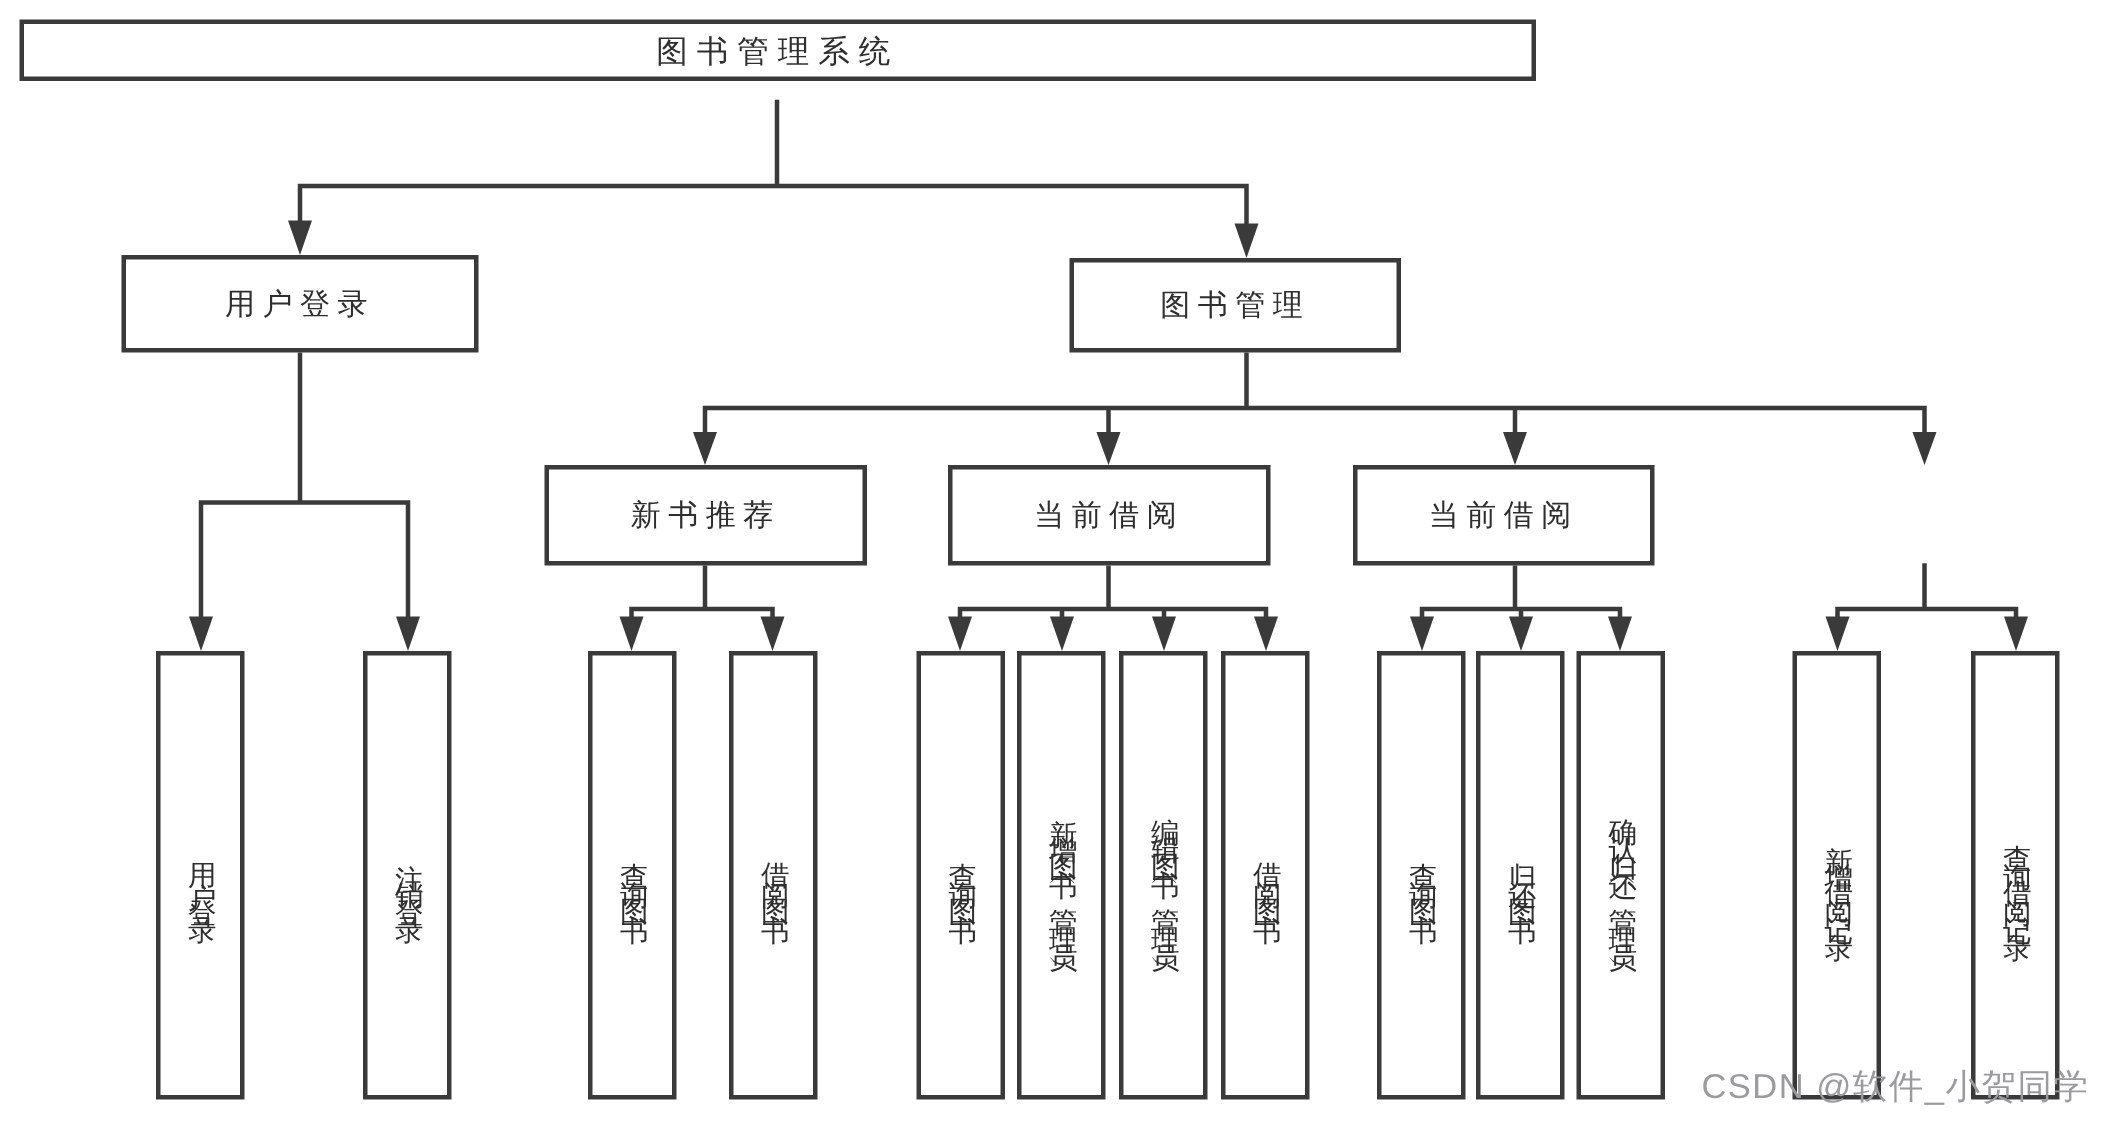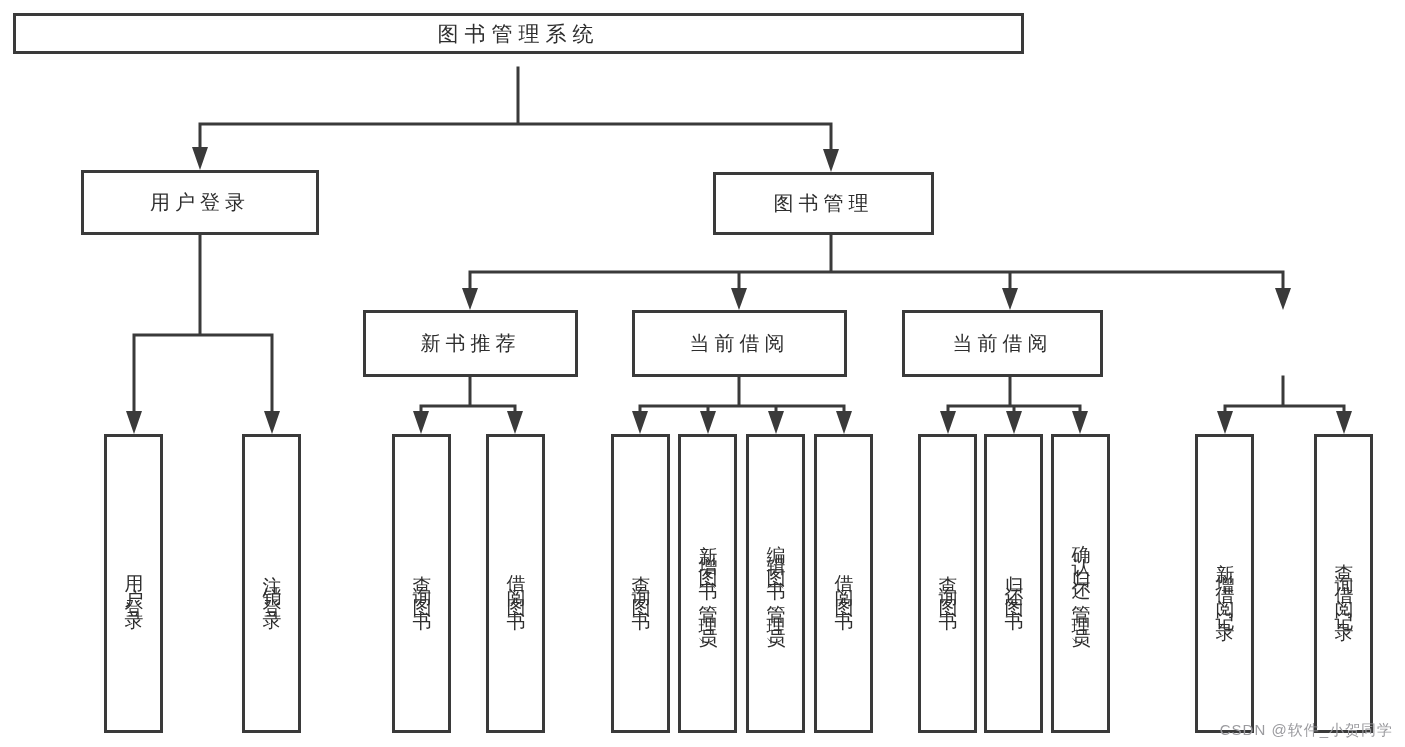--- a/index.html
+++ b/index.html
@@ -45,21 +45,21 @@
     text-orientation: mixed;
     font-size: 19px;
     letter-spacing: 12px;
     line-height: 1.2;
     white-space: nowrap;
   }
   #watermark {
     position: absolute;
     right: 12px;
     bottom: 7px;
-    font-size: 15px;
+    font-size: 23px;
     color: #9b9b9f;
     letter-spacing: 1px;
     white-space: nowrap;
     margin-top: 27px;
   }
   .stroke { stroke: #3a3a3a; stroke-width: 3; fill: none; stroke-linecap: square; }
   .arrow { fill: #3a3a3a; stroke: none; }
 </style>
 </head>
 <body>

